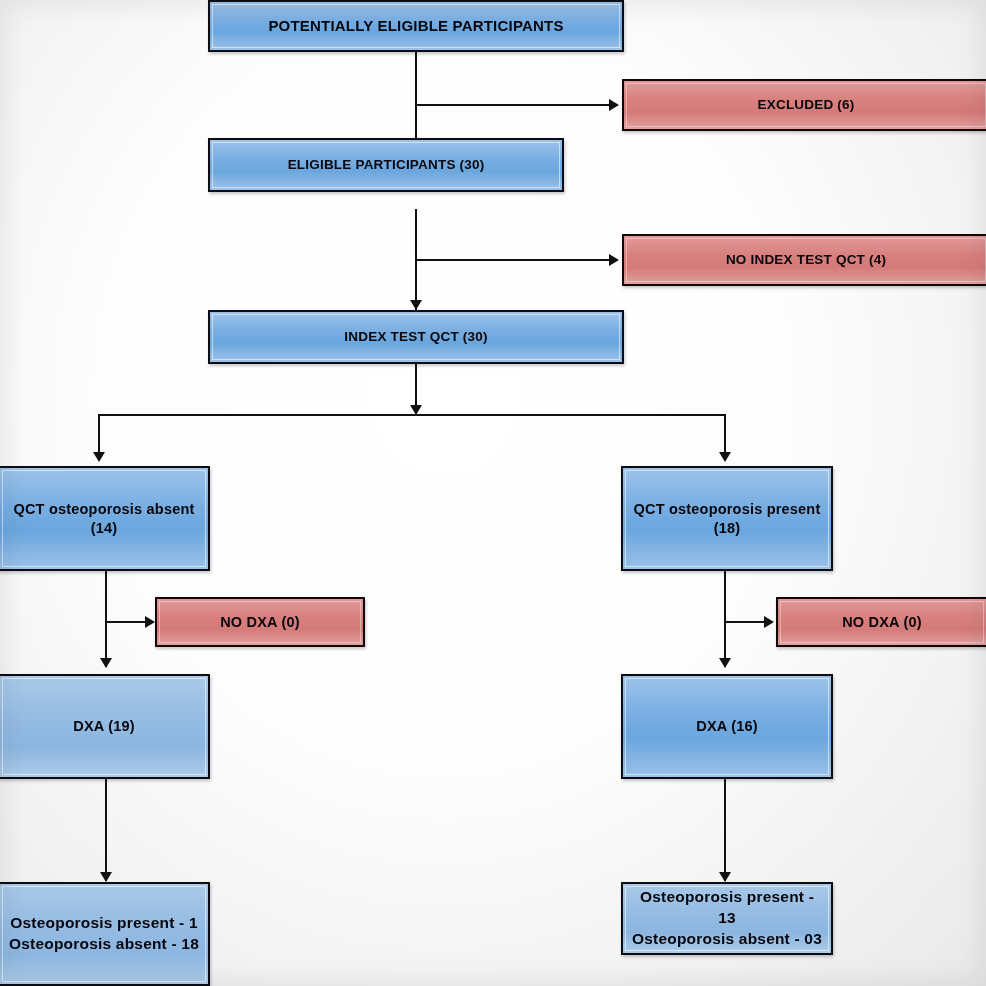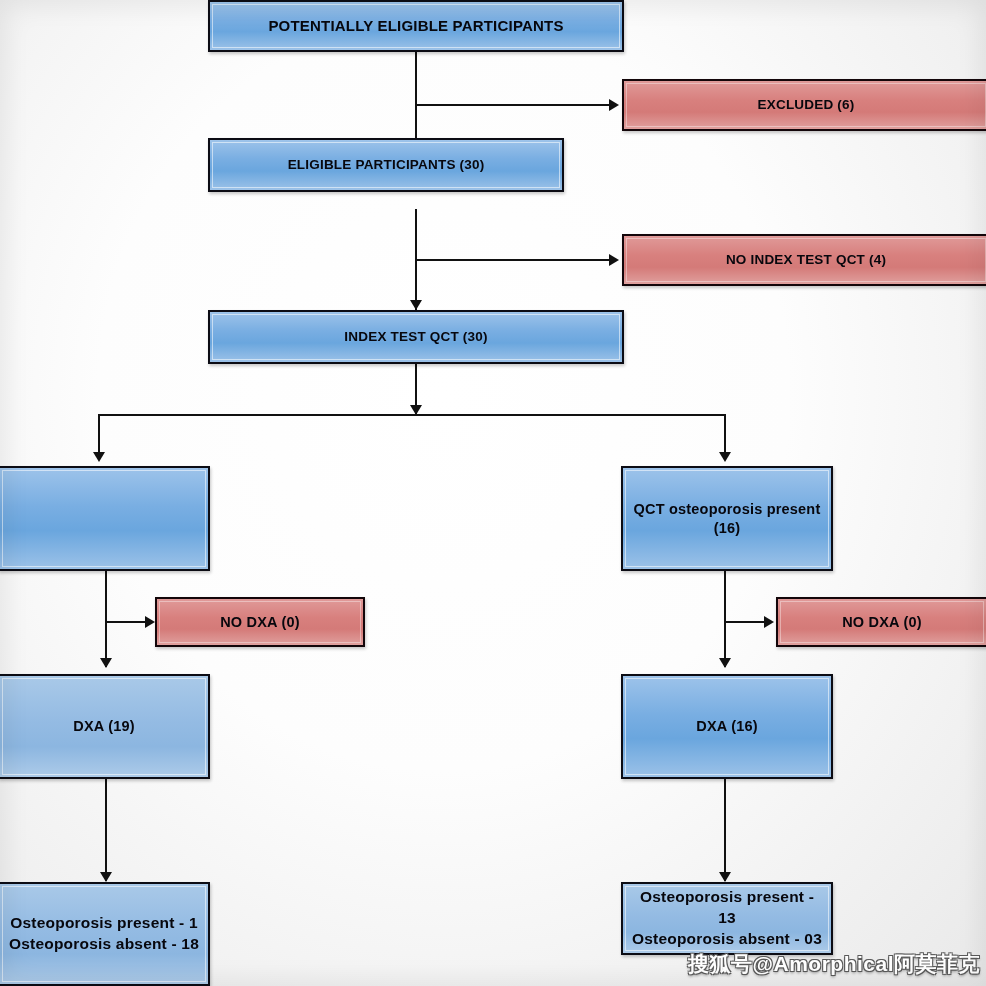--- a/index.html
+++ b/index.html
@@ -160,26 +160,28 @@
     <span>NO INDEX TEST QCT  (4)</span>
   </div>
 
   <div class="node blue t-cap-sm" style="left:208px; top:310px; width:416px; height:54px;">
     <span class="inner"></span>
     <span>INDEX TEST QCT (30)</span>
   </div>
 
   <div class="node blue t-plain label-two" style="left:-2px; top:466px; width:212px; height:105px;">
     <span class="inner"></span>
+    <span>QCT osteoporosis absent
+(14)</span>
   </div>
 
   <div class="node blue t-plain label-two" style="left:621px; top:466px; width:212px; height:105px;">
     <span class="inner"></span>
     <span>QCT osteoporosis present
-(16)</span>
+(18)</span>
   </div>
 
   <div class="node red t-plain" style="left:155px; top:597px; width:210px; height:50px;">
     <span class="inner"></span>
     <span>NO DXA  (0)</span>
   </div>
 
   <div class="node red t-plain" style="left:776px; top:597px; width:212px; height:50px;">
     <span class="inner"></span>
     <span>NO DXA  (0)</span>
@@ -200,16 +202,15 @@
     <span>Osteoporosis present - 1
 Osteoporosis absent - 18</span>
   </div>
 
   <div class="node blue-soft t-two label-two" style="left:621px; top:882px; width:212px; height:73px;">
     <span class="inner"></span>
     <span>Osteoporosis present - 13
 Osteoporosis absent - 03</span>
   </div>
 
-  <div id="watermark">搜狐号@Amorphical阿莫菲克</div>
 
   <div id="vignette"></div>
 </div>
 
 </body></html>

